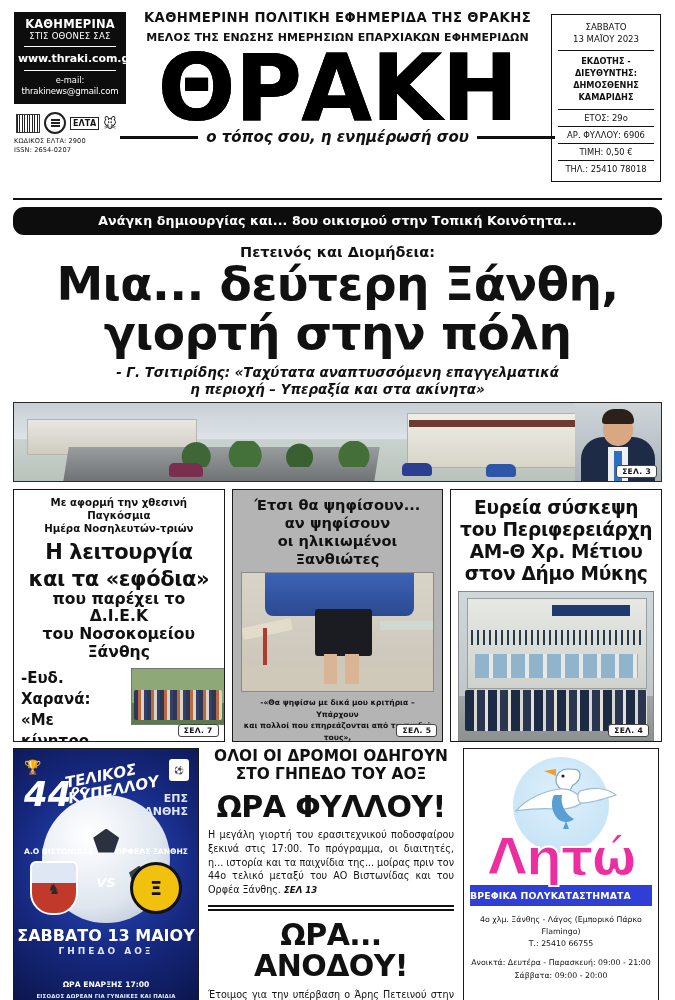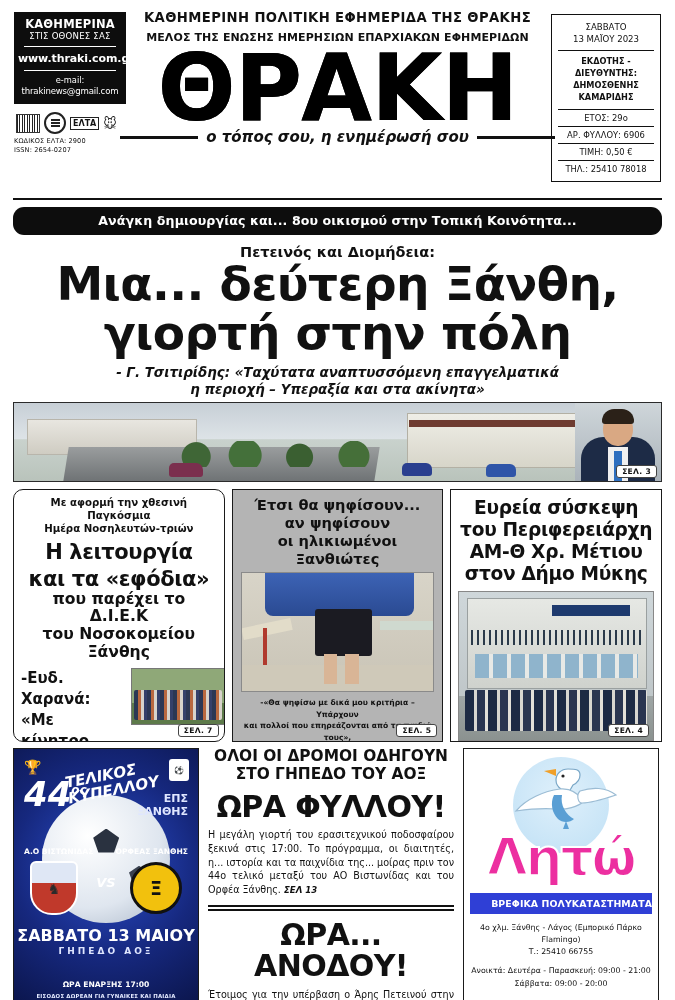--- a/index.html
+++ b/index.html
@@ -76,21 +76,21 @@
   .ph-man .hair{position:absolute;left:50%;top:6px;transform:translateX(-50%);width:32px;height:15px;border-radius:16px 16px 4px 4px;background:#2b2118;}
   .ph-man .suit{position:absolute;left:50%;bottom:0;transform:translateX(-50%);width:74px;height:44px;background:#1d2b46;border-radius:22px 22px 0 0;}
   .ph-man .shirt{position:absolute;left:50%;bottom:0;transform:translateX(-50%);width:20px;height:34px;background:#f0f0f0;}
   .ph-man .tie{position:absolute;left:50%;bottom:0;transform:translateX(-50%);width:8px;height:30px;background:#2e6fbf;}
   .sel-badge{position:absolute;right:4px;bottom:3px;background:#fff;border:1px solid #444;border-radius:3px;
     font-size:7.6px;font-weight:bold;padding:1px 5px;letter-spacing:.3px;}
 
   
   .cols{display:flex;gap:7px;margin:7px 13px 0;}
   .col{width:216px;border:1.5px solid #1a1a1a;box-sizing:border-box;position:relative;height:253px;overflow:hidden;}
-  .colA{padding:7px 7px 0;border-radius:10px;}
+  .colA{padding:7px 7px 0;}
   .colA .lead-in{text-align:center;font-weight:bold;font-size:10.2px;line-height:1.25;}
   .colA h2{margin:5px 0 0;text-align:center;font-weight:bold;font-size:21px;line-height:1.06;letter-spacing:-.4px;}
   .colA h3{margin:1px 0 0;text-align:center;font-weight:bold;font-size:15.6px;line-height:1.1;}
   .colA .quotewrap{display:flex;gap:5px;margin-top:6px;}
   .colA .quote{font-weight:bold;font-size:15px;line-height:1.42;flex:1;}
   .thumbA{width:92px;height:55px;flex:0 0 92px;border:1px solid #777;
     background:linear-gradient(#8fa878 0 62%,#5d7a4a 62% 100%);position:relative;overflow:hidden;}
   .thumbA .people{position:absolute;left:2px;right:2px;bottom:4px;height:30px;
     background:repeating-linear-gradient(90deg,#2c3754 0 4px,#b9683f 4px 7px,#d8d3cb 7px 10px,#35406a 10px 13px);border-radius:2px;}
 
@@ -162,21 +162,21 @@
   .b2-rule{margin:8px 0 8px;border-top:2px solid #111;border-bottom:2px solid #111;height:2px;}
   .b2-head2{text-align:center;font-weight:bold;font-size:30px;line-height:1.05;letter-spacing:-.6px;}
 
   .bcol3{width:196px;flex:0 0 196px;border:1.5px solid #1a1a1a;box-sizing:border-box;padding:6px 6px 0;position:relative;background:#fff;}
   .ad-logo{position:relative;height:128px;}
   .ad-circle{position:absolute;left:50%;top:2px;transform:translateX(-50%);width:96px;height:96px;border-radius:50%;
      background:radial-gradient(circle at 50% 40%,#dff0fb,#bfe0f5);}
   .stork{position:absolute;left:52%;top:6px;transform:translateX(-50%);width:110px;height:84px;}
   .ad-name{position:absolute;left:0;right:0;bottom:0;text-align:center;font-weight:bold;font-size:52px;line-height:1;
      color:#ec2fa0;-webkit-text-stroke:2px #fff;letter-spacing:-2px;}
-  .ad-sub{background:#2f3fd6;color:#fff;text-align:right;font-weight:bold;font-size:9.4px;padding:5px 0;margin-top:10px;letter-spacing:.1px;}
+  .ad-sub{background:#2f3fd6;color:#fff;text-align:left;font-weight:bold;font-size:9.4px;padding:5px 0;margin-top:2px;letter-spacing:.1px;}
   .ad-addr{text-align:center;font-size:7.8px;line-height:1.55;margin-top:8px;}
   .ad-hours{text-align:center;font-size:7.8px;line-height:1.55;margin-top:7px;}
 </style>
 </head>
 <body>
 
 <div class="page">
 
   <div class="masthead">
 

